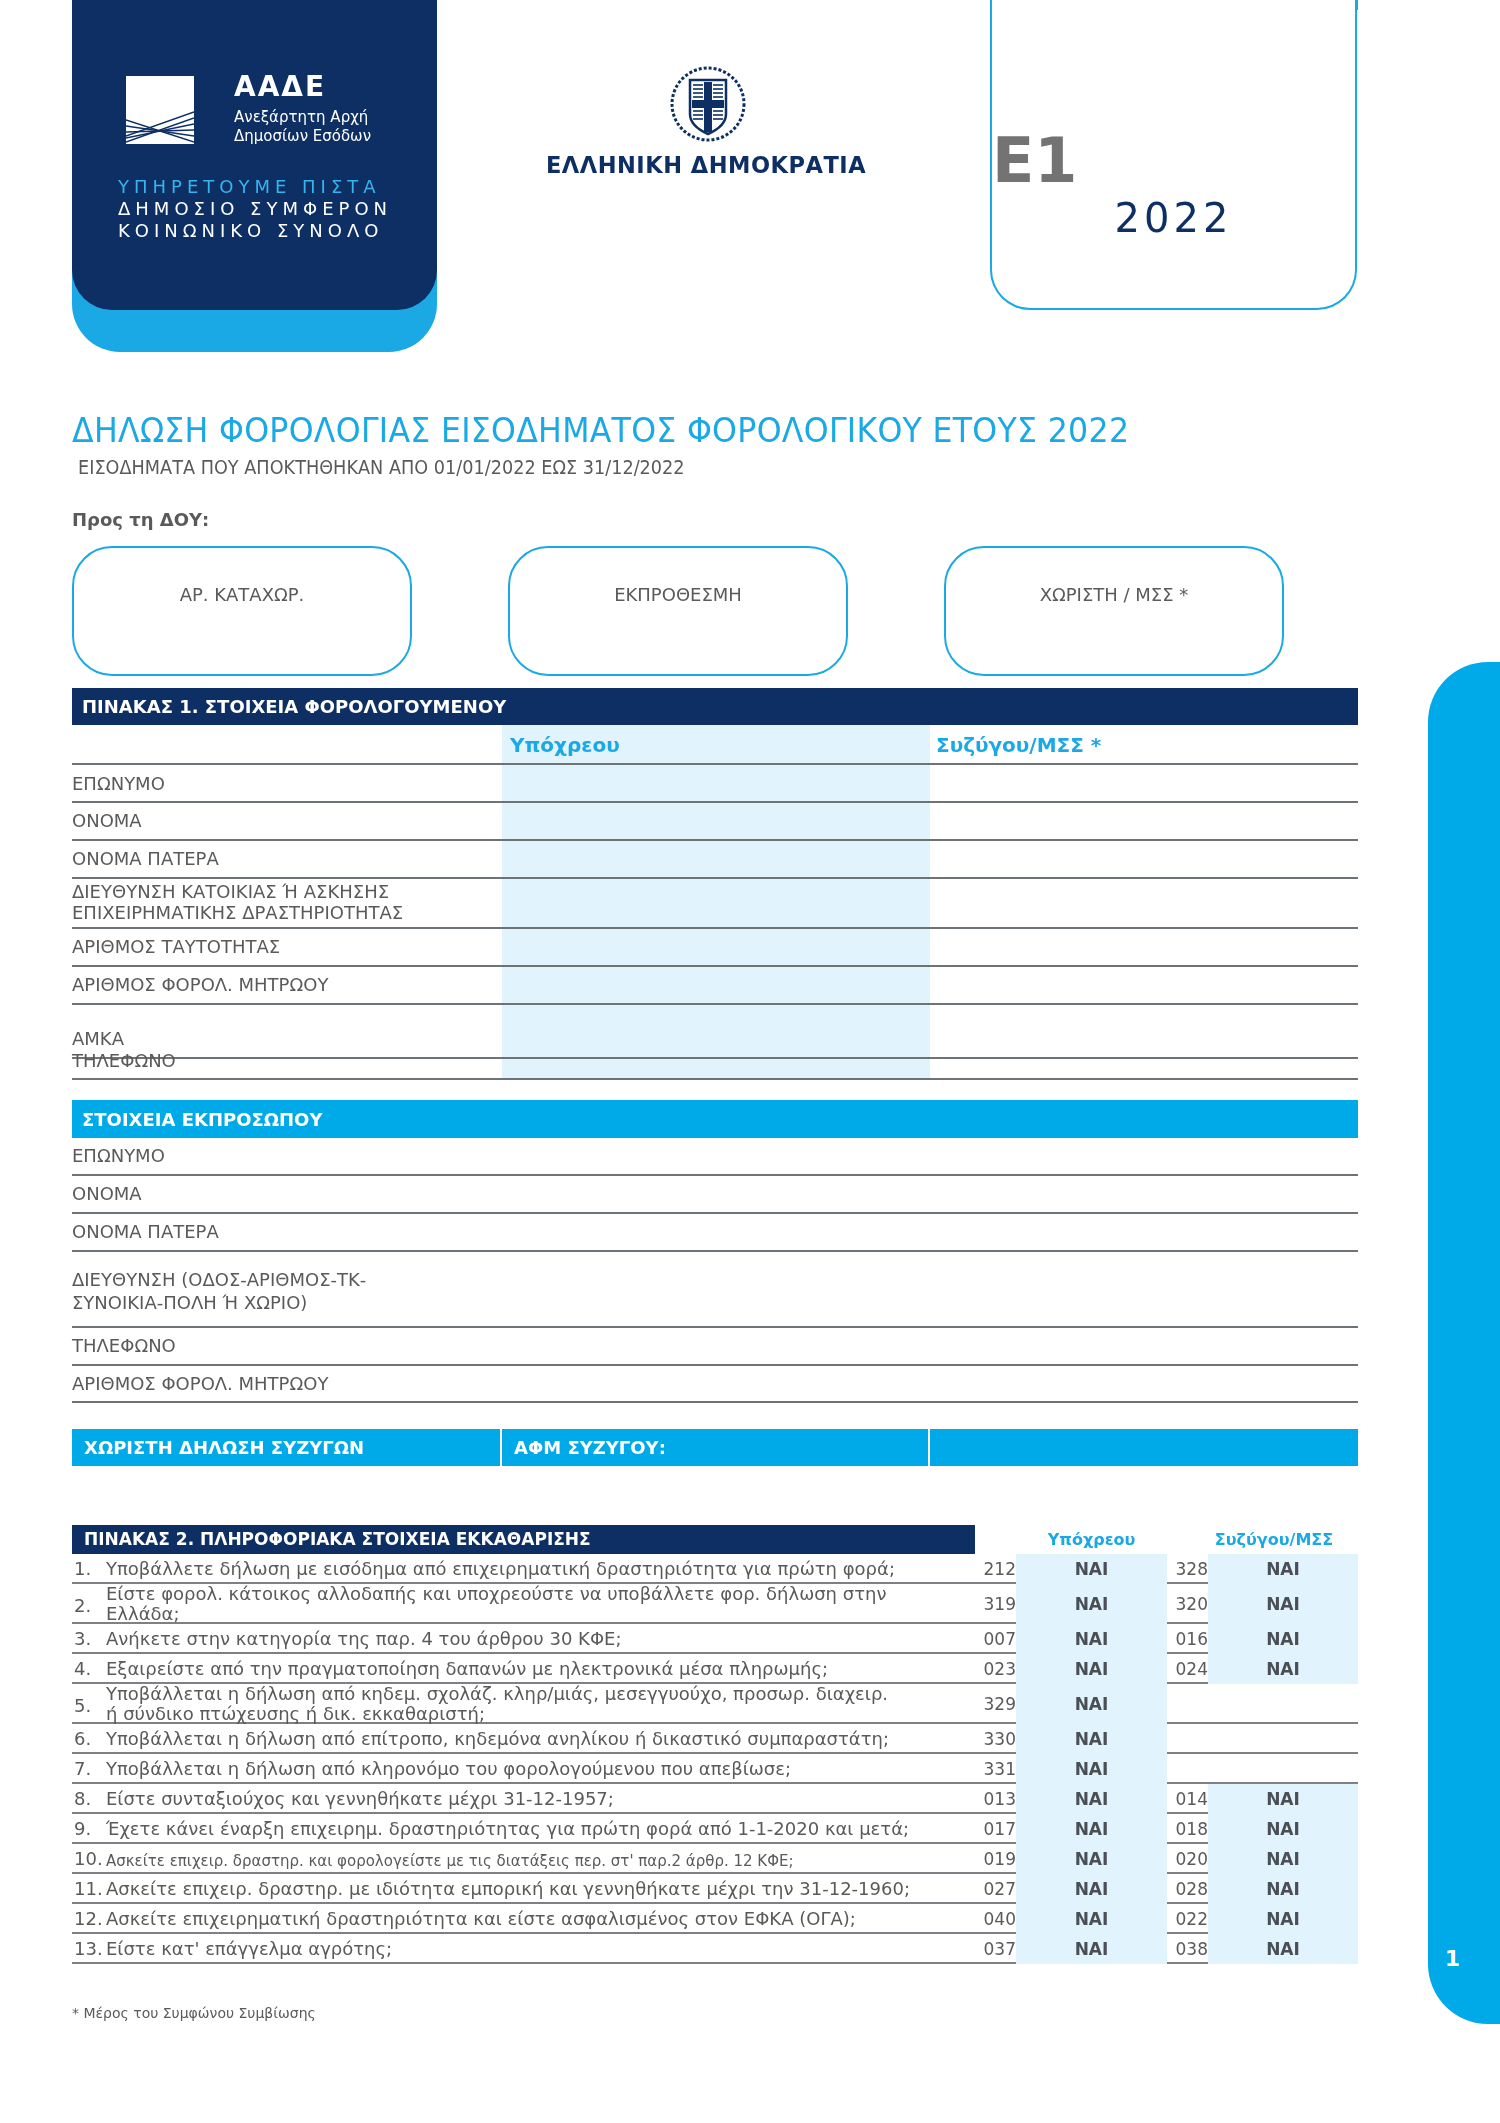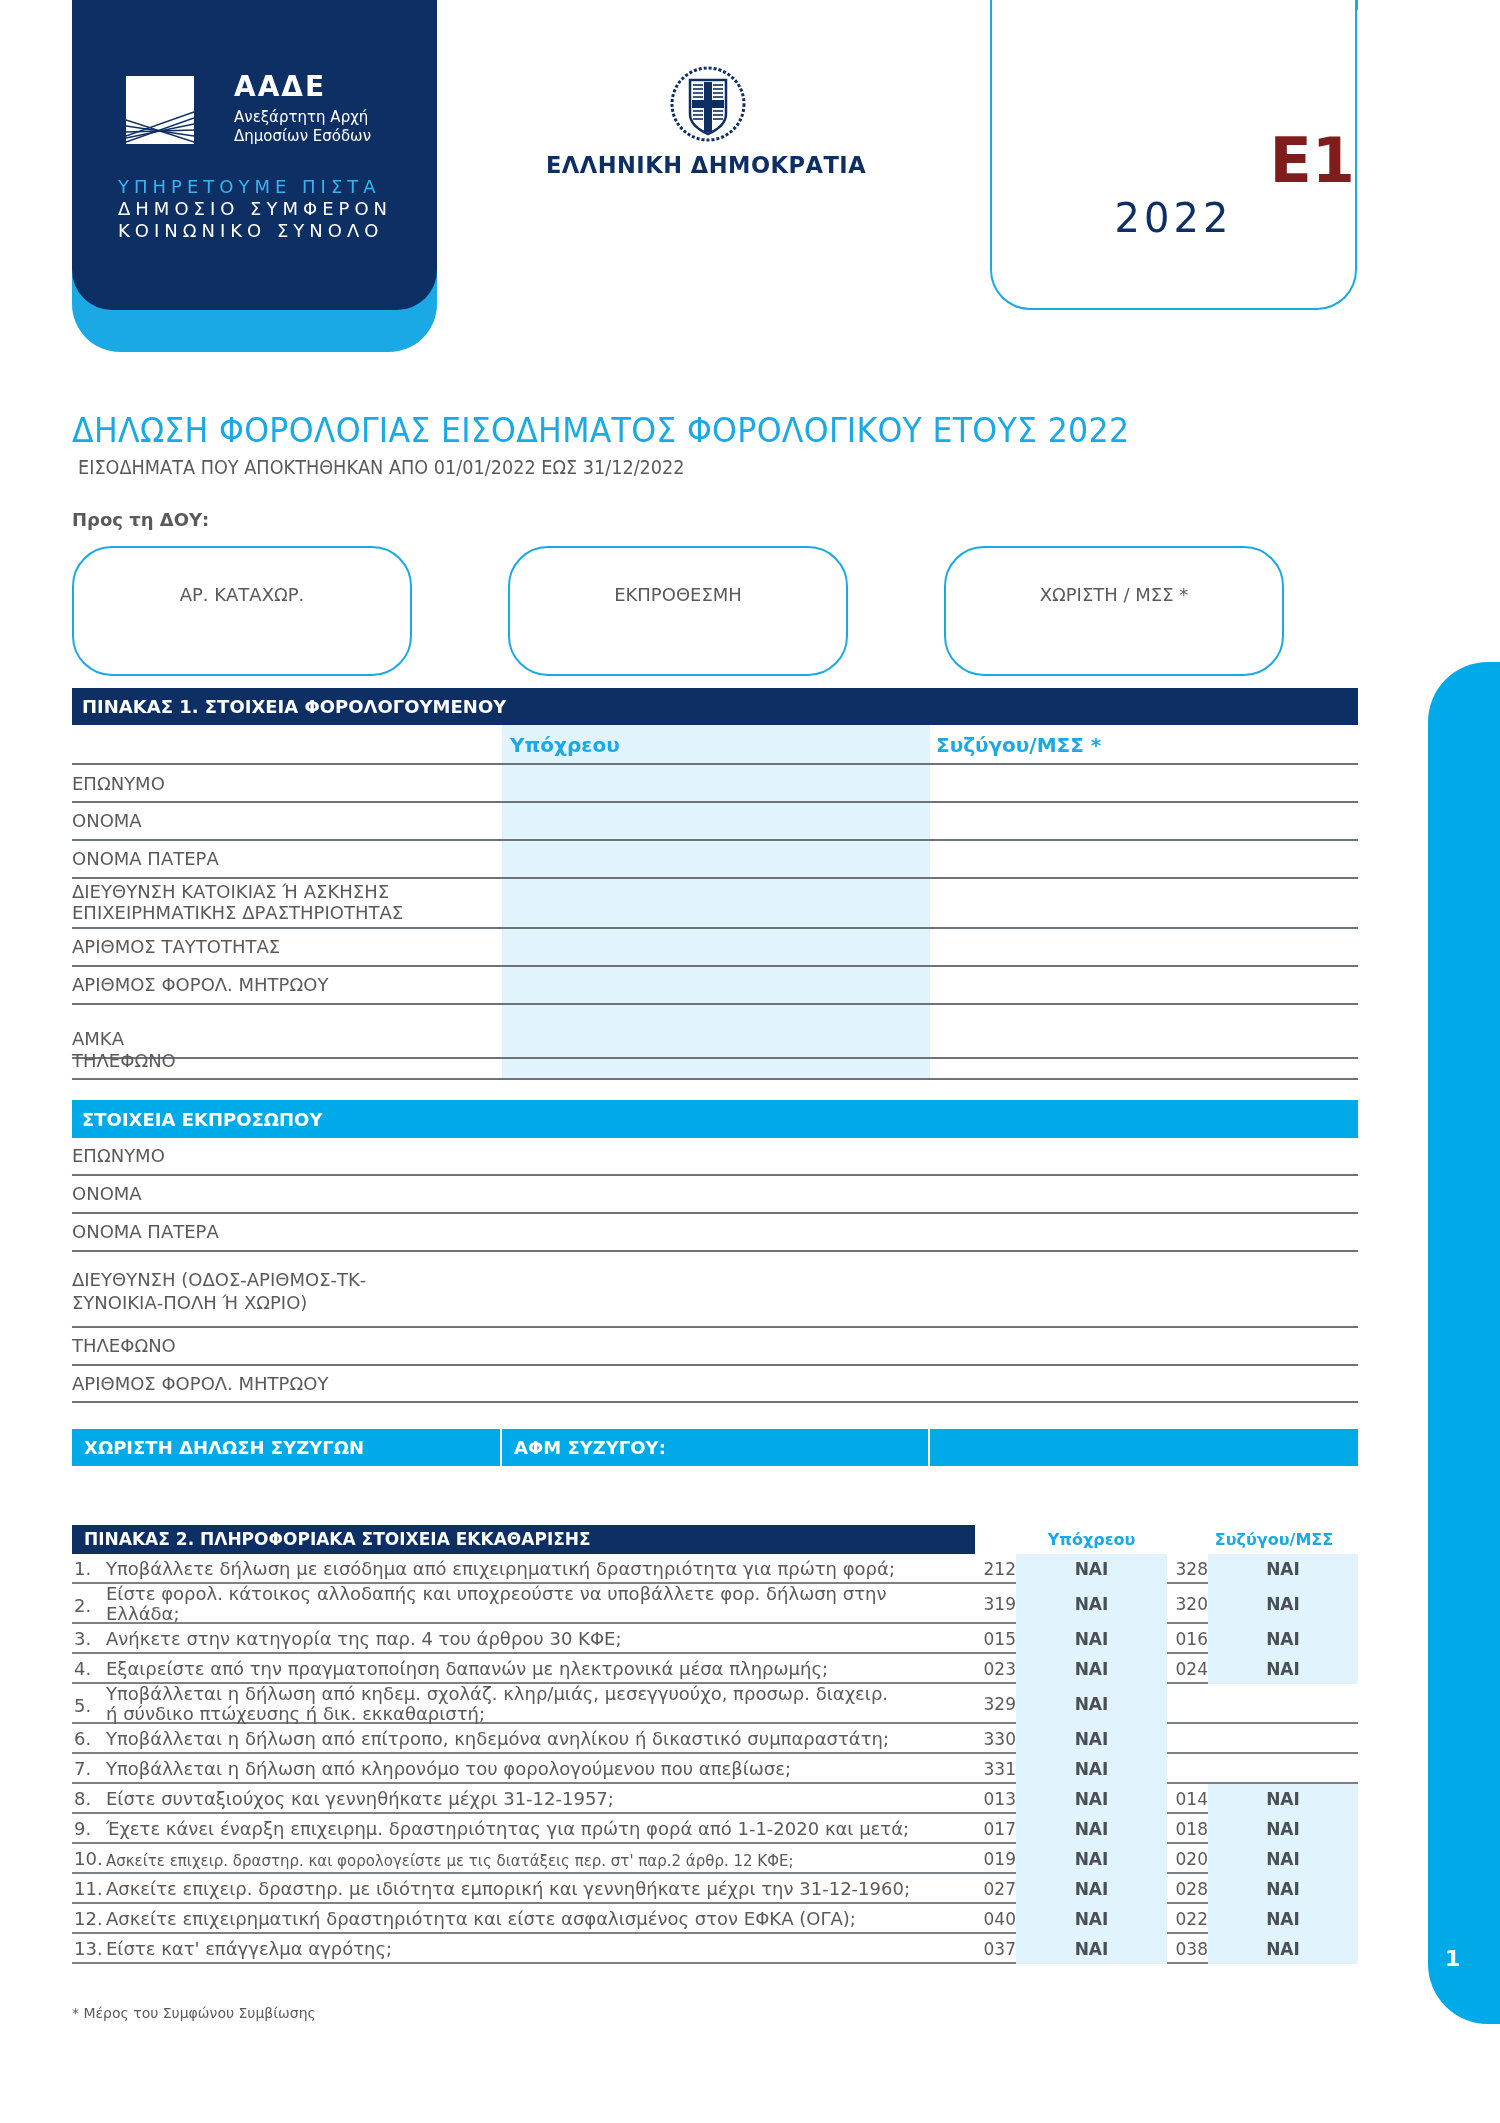--- a/index.html
+++ b/index.html
@@ -16,21 +16,21 @@
   .logo-motto .m1 { color: #35b4ee; }
   .logo-motto .m2, .logo-motto .m3 { color: #fff; }
 
   
   .emblem { position: absolute; left: 668px; top: 64px; width: 80px; height: 80px; }
   .republic { position: absolute; left: 546px; top: 152px; font-weight: bold; font-size: 22.5px; color: #0d2f64; letter-spacing: 0.5px; }
 
   
   .e1-box { position: absolute; left: 990px; top: -30px; width: 367px; height: 340px; border: 2.5px solid #1ba9e6; border-radius: 0 0 40px 40px; border-top: none; }
   .e1-box::before { content: ""; position: absolute; left: -2.5px; right: -2.5px; top: 0; height: 40px; border-left: 2.5px solid #1ba9e6; border-right: 2.5px solid #1ba9e6; }
-  .e1-code { position: absolute; left: 0; right: 0; top: 160px; text-align: right; font-weight: bold; font-size: 62px; color: #7f1d1d; line-height: 1; }
+  .e1-code { position: absolute; left: 0; right: 0; top: 160px; text-align: left; font-weight: bold; font-size: 62px; color: #737373; line-height: 1; }
   .e1-year { position: absolute; left: 0; right: 0; top: 228px; text-align: center; font-size: 40px; color: #0d2f64; letter-spacing: 4px; line-height: 1; }
 
   
   .main-title { position: absolute; left: 72px; top: 410px; font-size: 34px; color: #1ba9e6; font-weight: normal; letter-spacing: 0.3px; font-family: "DejaVu Sans", sans-serif; transform: scaleX(0.93); transform-origin: left; white-space: nowrap; }
   .sub-title { position: absolute; left: 78px; top: 456px; font-size: 19px; color: #5a5a5a; white-space: nowrap; transform: scaleX(0.93); transform-origin: left; }
   .doy-label { position: absolute; left: 72px; top: 509px; font-size: 18px; font-weight: bold; color: #5a5a5a; }
 
   
   .pill { position: absolute; top: 546px; width: 340px; height: 130px; border: 2.5px solid #1ba9e6; border-radius: 40px; }
   .pill span { position: absolute; left: 0; right: 0; top: 36px; text-align: center; font-size: 18px; color: #5a5a5a; }
@@ -213,21 +213,21 @@
       <span class="q" style="top:-1px">Είστε φορολ. κάτοικος αλλοδαπής και υποχρεούστε να υποβάλλετε φορ. δήλωση στην</span>
       <span class="q" style="top:19px">Ελλάδα;</span>
       <span class="code" style="left:904px;top:10px">319</span>
       <span class="val" style="left:944px;width:151px;top:0;height:40px;line-height:40px">ΝΑΙ</span>
       <span class="code" style="left:1096px;top:10px">320</span>
       <span class="val" style="left:1136px;width:150px;top:0;height:40px;line-height:40px">ΝΑΙ</span>
     </div>
     <div class="t2-row" style="top: 1624px; height: 30px;">
       <span class="num" style="top:4px">3.</span>
       <span class="q" style="top:4px">Ανήκετε στην κατηγορία της παρ. 4 του άρθρου 30 ΚΦΕ;</span>
-      <span class="code" style="left:904px;top:5px">015</span>
+      <span class="code" style="left:904px;top:5px">007</span>
       <span class="val" style="left:944px;width:151px;top:0;height:30px;line-height:30px">ΝΑΙ</span>
       <span class="code" style="left:1096px;top:5px">016</span>
       <span class="val" style="left:1136px;width:150px;top:0;height:30px;line-height:30px">ΝΑΙ</span>
     </div>
     <div class="t2-row" style="top: 1654px; height: 30px;">
       <span class="num" style="top:4px">4.</span>
       <span class="q" style="top:4px">Εξαιρείστε από την πραγματοποίηση δαπανών με ηλεκτρονικά μέσα πληρωμής;</span>
       <span class="code" style="left:904px;top:5px">023</span>
       <span class="val" style="left:944px;width:151px;top:0;height:30px;line-height:30px">ΝΑΙ</span>
       <span class="code" style="left:1096px;top:5px">024</span>

